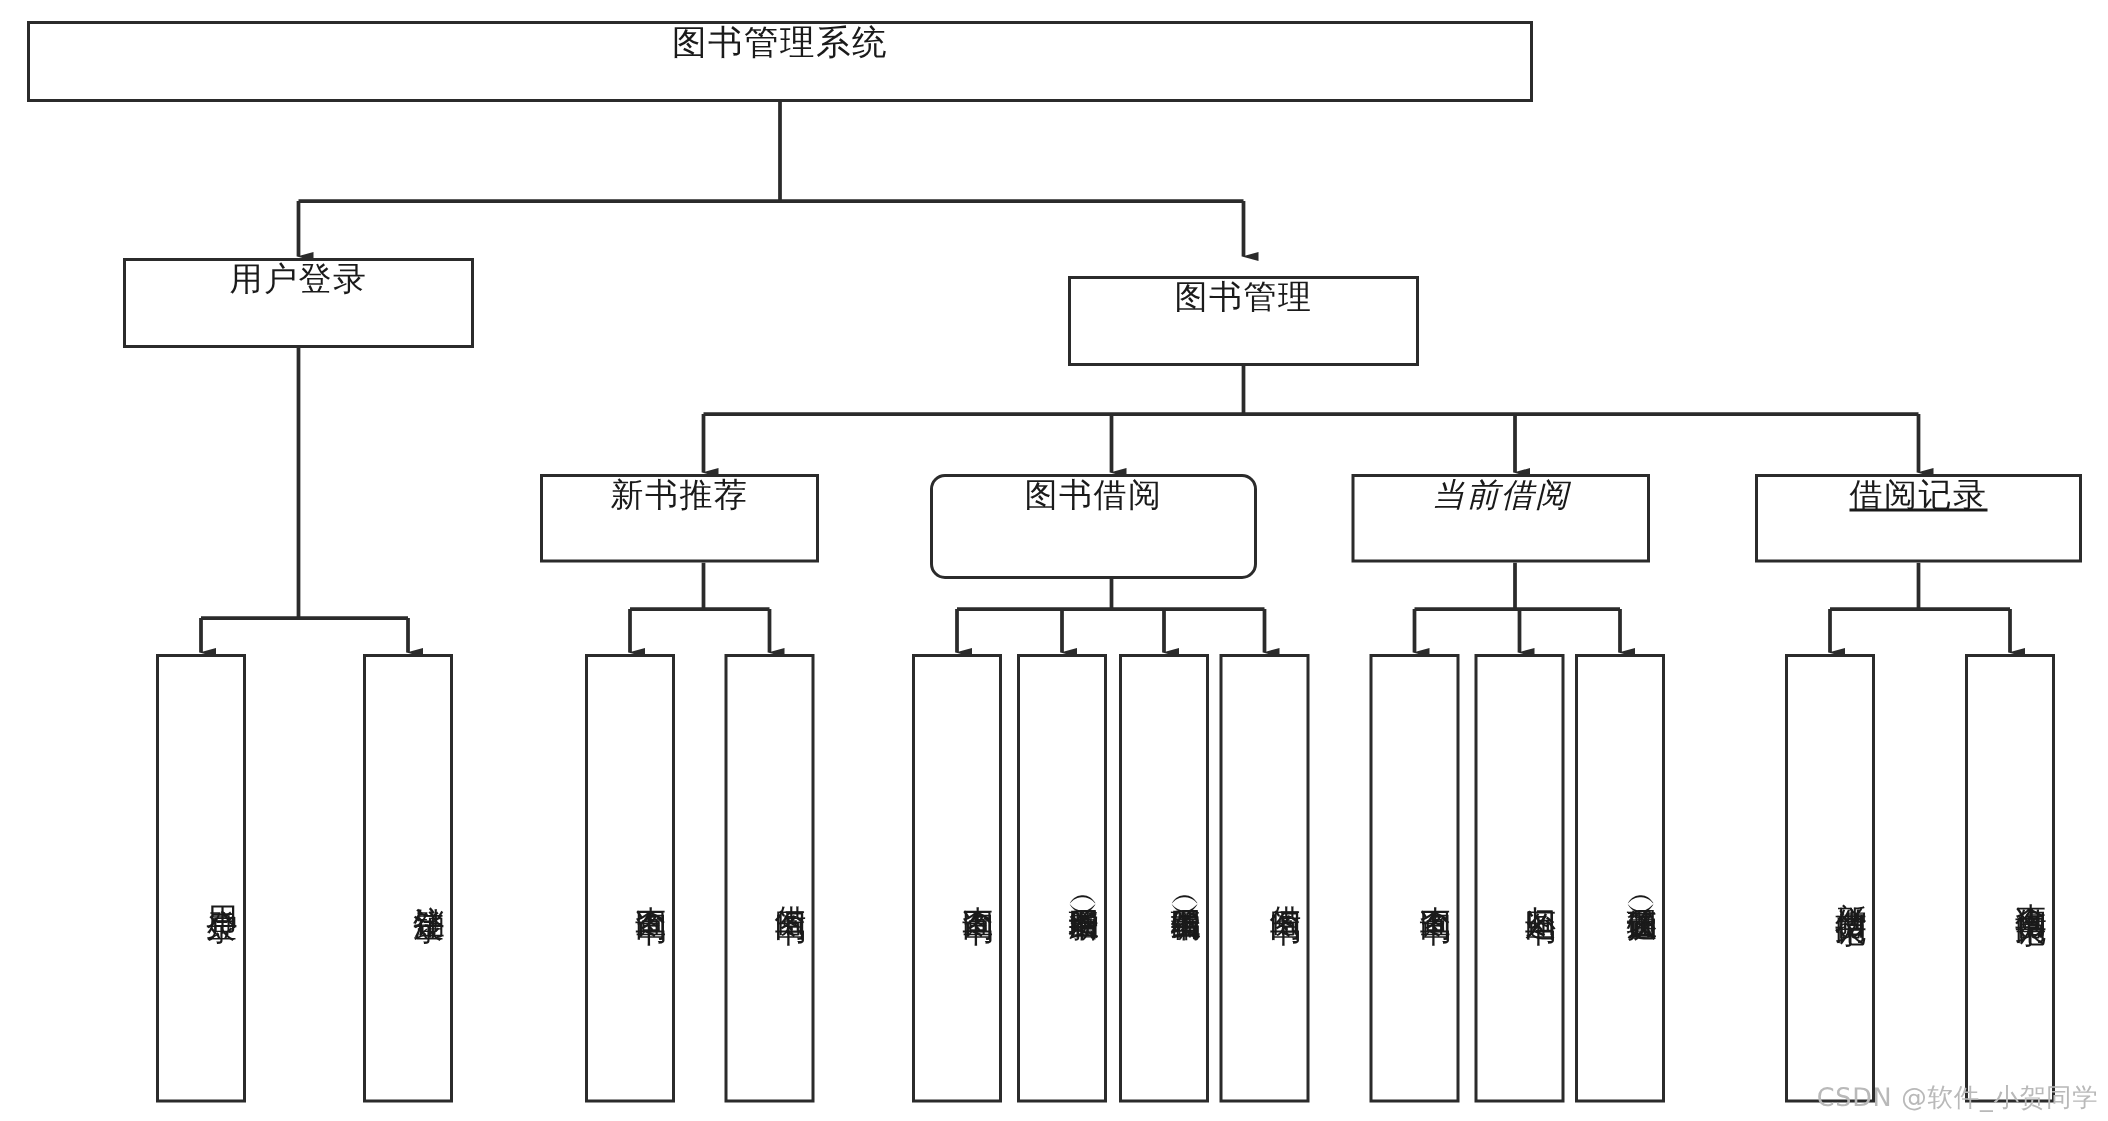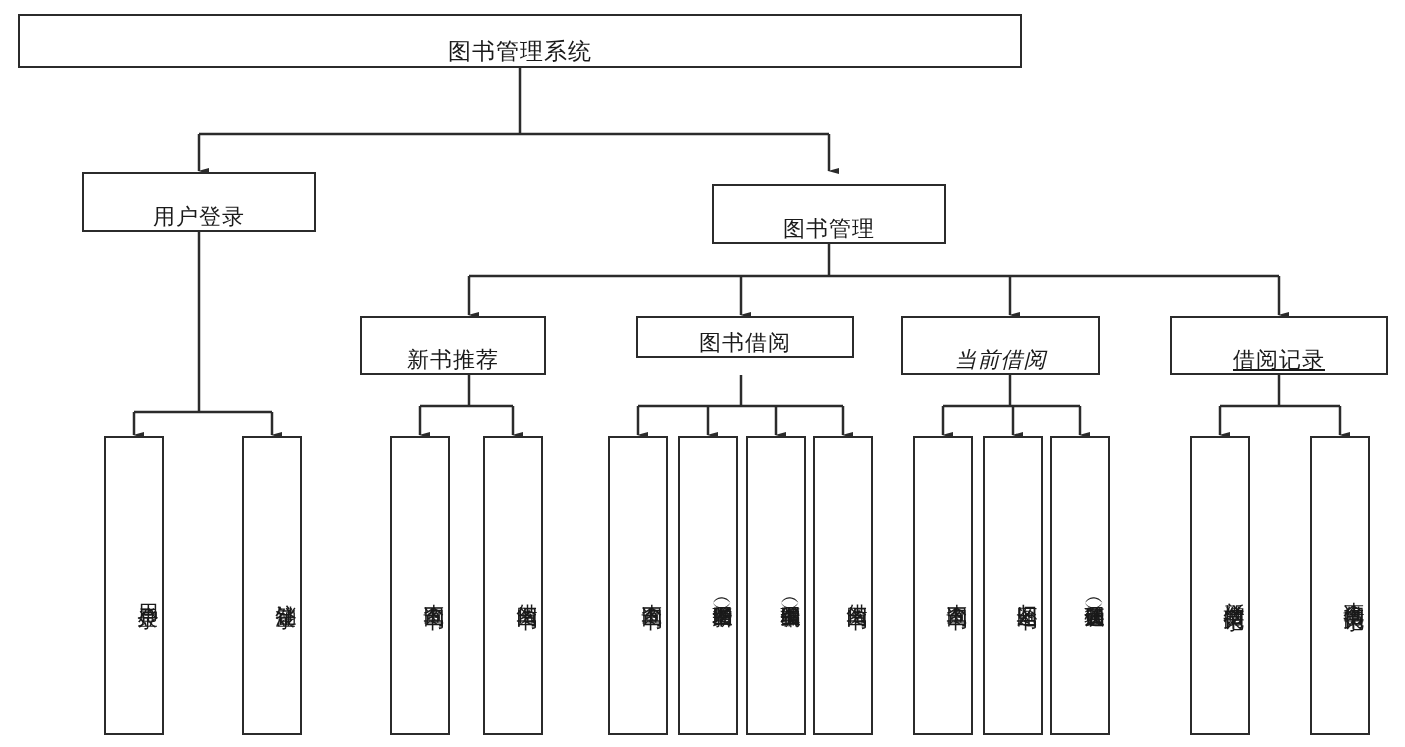--- a/index.html
+++ b/index.html
@@ -16,21 +16,21 @@
     height: 747px;
     background: #ffffff;
     overflow: hidden;
   }
   .node {
     position: absolute;
     box-sizing: border-box;
     border: 2px solid #2b2b2b;
     background: #ffffff;
     display: flex;
-    align-items: flex-end;
+    align-items: flex-start;
     justify-content: center;
     color: #1a1a1a;
   }
   .node.horiz {
     font-size: 22px;
     line-height: 1.2;
     letter-spacing: 1px;
   }
   .node.root {
     font-size: 23px;
@@ -122,21 +122,21 @@
       </div>
       <div class="node horiz" style="left: 82px; top: 172px; width: 234px; height: 60px;">
         <span>用户登录</span>
       </div>
       <div class="node horiz" style="left: 712px; top: 184px; width: 234px; height: 60px;">
         <span>图书管理</span>
       </div>
       <div class="node horiz" style="left: 360px; top: 316px; width: 186px; height: 59px;">
         <span>新书推荐</span>
       </div>
-      <div class="node horiz" style="left: 636px; top: 316px; width: 218px; height: 42px;">
+      <div class="node horiz" style="left: 620px; top: 316px; width: 218px; height: 70px; border-radius: 10px;">
         <span>图书借阅</span>
       </div>
       <div class="node horiz" style="left: 901px; top: 316px; width: 199px; height: 59px; font-style: italic;">
         <span>当前借阅</span>
       </div>
       <div class="node horiz" style="left: 1170px; top: 316px; width: 218px; height: 59px; text-decoration: underline;">
         <span>借阅记录</span>
       </div>
       <div class="node vert" style="left: 104px; top: 436px; width: 60px; height: 299px;">
         <span>用户登录</span>
@@ -172,13 +172,14 @@
         <span>确认归还（管理员）</span>
       </div>
       <div class="node vert" style="left: 1190px; top: 436px; width: 60px; height: 299px;">
         <span>新增借阅记录</span>
       </div>
       <div class="node vert" style="left: 1310px; top: 436px; width: 60px; height: 299px;">
         <span>查询借阅记录</span>
       </div>
     </div>
 
+  <div class="watermark">CSDN @软件_小贺同学</div>
 </div>
 
 </body></html>

